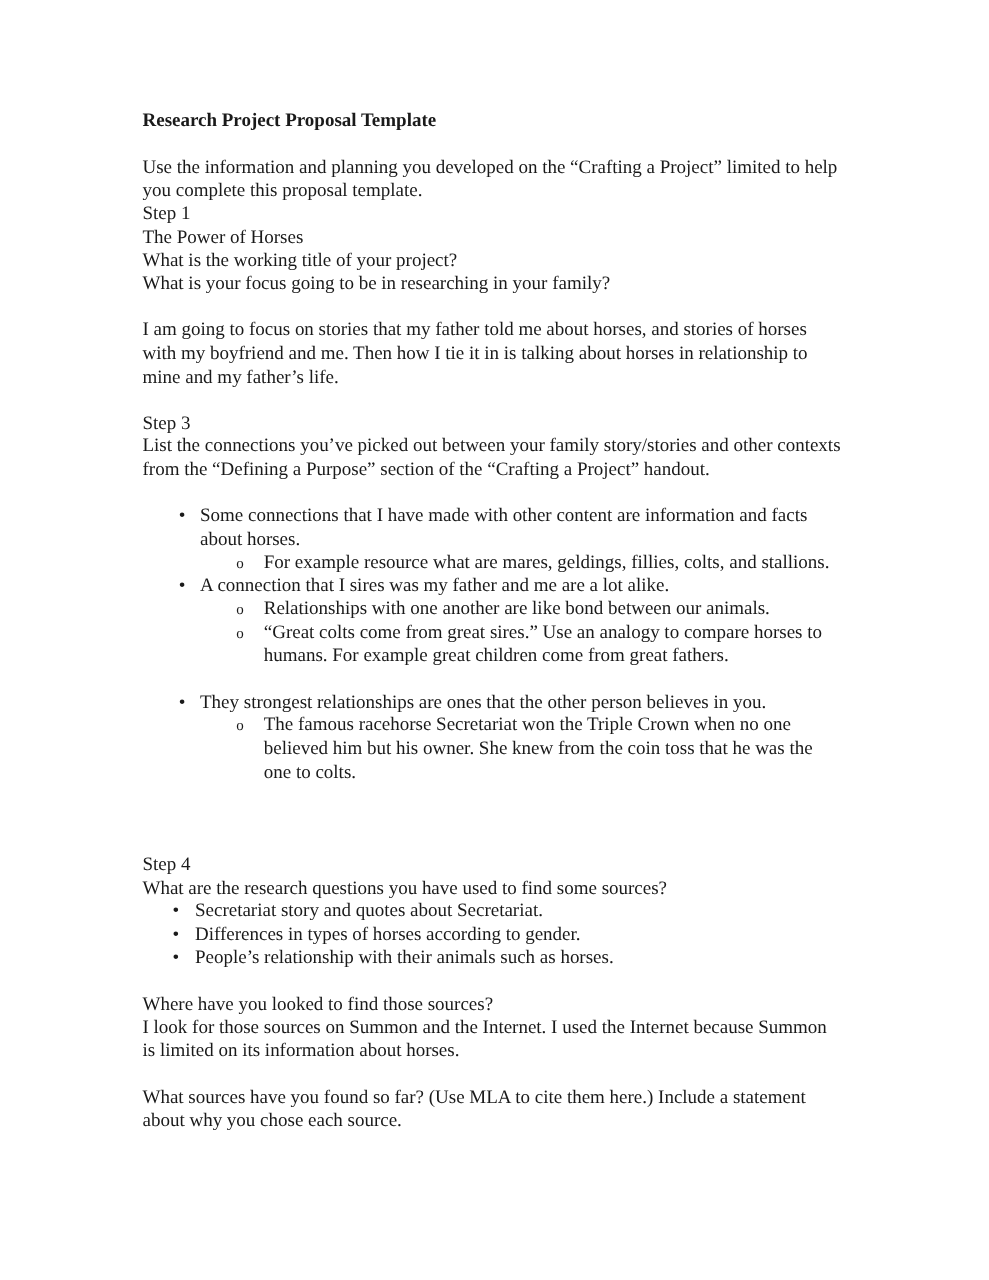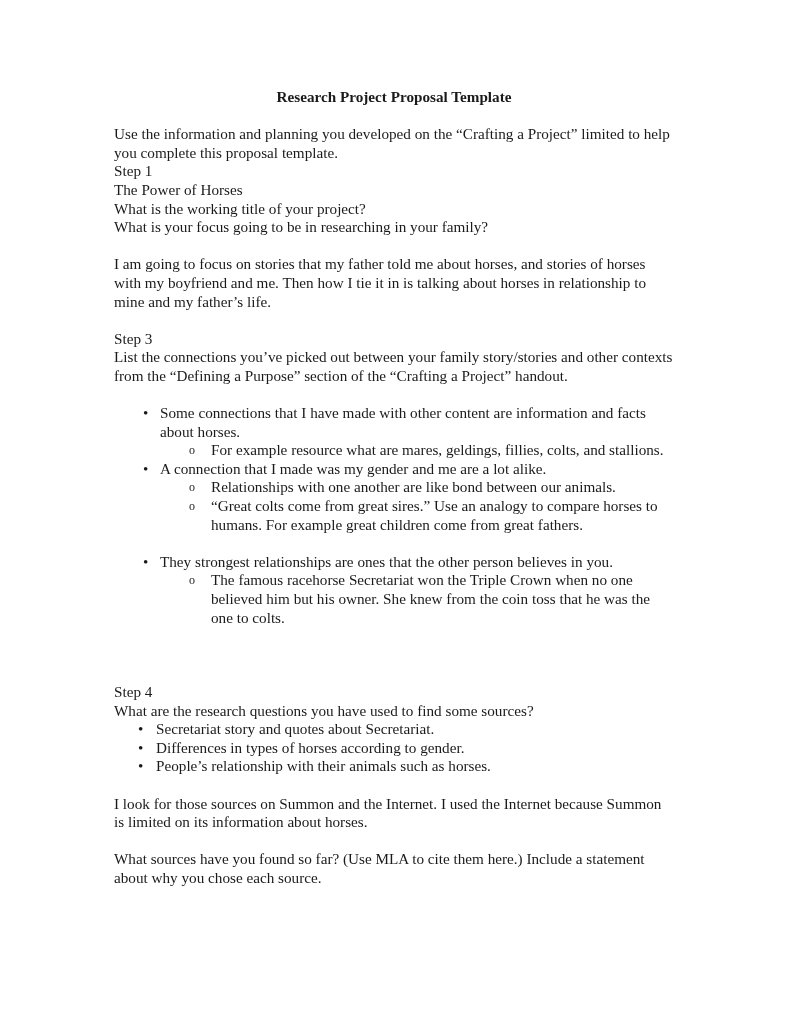--- a/index.html
+++ b/index.html
@@ -20,21 +20,21 @@
     left: 114px;
     top: 88px;
     width: 560px;
     font-family: "Liberation Serif", "DejaVu Serif", serif;
     font-size: 15.2px;
     line-height: 18.6px;
     color: #1a1a1a;
     -webkit-font-smoothing: antialiased;
   }
   .doc-title {
-    text-align: center;
+    text-align: left;
     font-weight: bold;
     font-size: 15.2px;
     line-height: 18.6px;
     margin: 0 0 18.6px 0;
   }
   p.para {
     margin: 0;
     text-align: left;
   }
   p.bold {
@@ -115,21 +115,21 @@
         <span class="txt">Some connections that I have made with other content are information and facts about horses.</span>
       </div>
 
       <div class="lvl2">
         <span class="marker">o</span>
         <span class="txt">For example resource what are mares, geldings, fillies, colts, and stallions.</span>
       </div>
 
       <div class="lvl1">
         <span class="marker">•</span>
-        <span class="txt">A connection that I made was my gender and me are a lot alike.</span>
+        <span class="txt">A connection that I sires was my father and me are a lot alike.</span>
       </div>
 
       <div class="lvl2">
         <span class="marker">o</span>
         <span class="txt">Relationships with one another are like bond between our animals.</span>
       </div>
 
       <div class="lvl2">
         <span class="marker">o</span>
         <span class="txt">“Great colts come from great sires.” Use an analogy to compare horses to humans. For example great children come from great fathers.</span>
@@ -166,20 +166,21 @@
         <span class="txt">Differences in types of horses according to gender.</span>
       </div>
       <div class="lvl1 shallow">
         <span class="marker">•</span>
         <span class="txt">People’s relationship with their animals such as horses.</span>
       </div>
     </div>
 
     <div class="spacer"></div>
 
+    <p class="para">Where have you looked to find those sources?</p>
     <p class="para"> I look for those sources on Summon and the Internet. I used the Internet because Summon is limited on its information about horses.</p>
 
     <div class="spacer"></div>
 
     <p class="para">What sources have you found so far? (Use MLA to cite them here.) Include a statement about why you chose each source.</p>
 
   </div>
 </div>
 
 </body></html>

